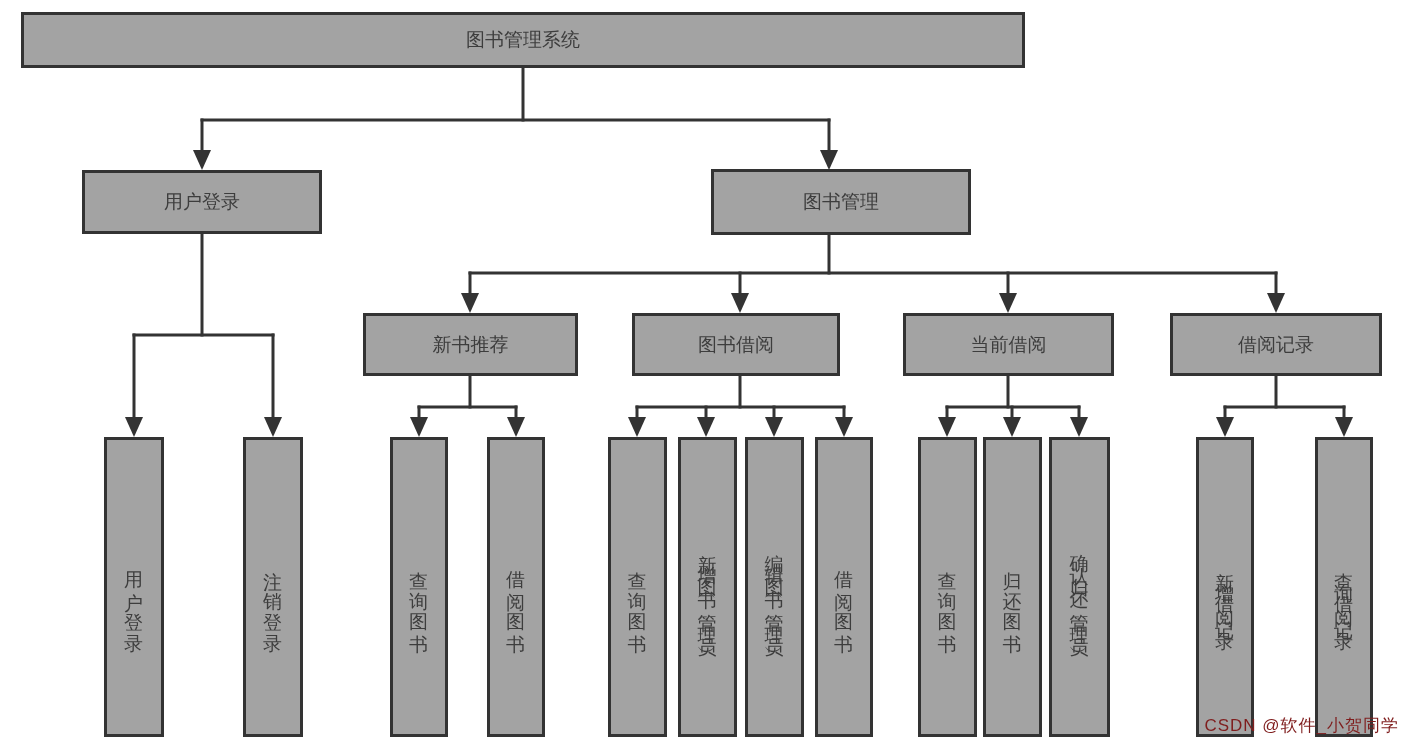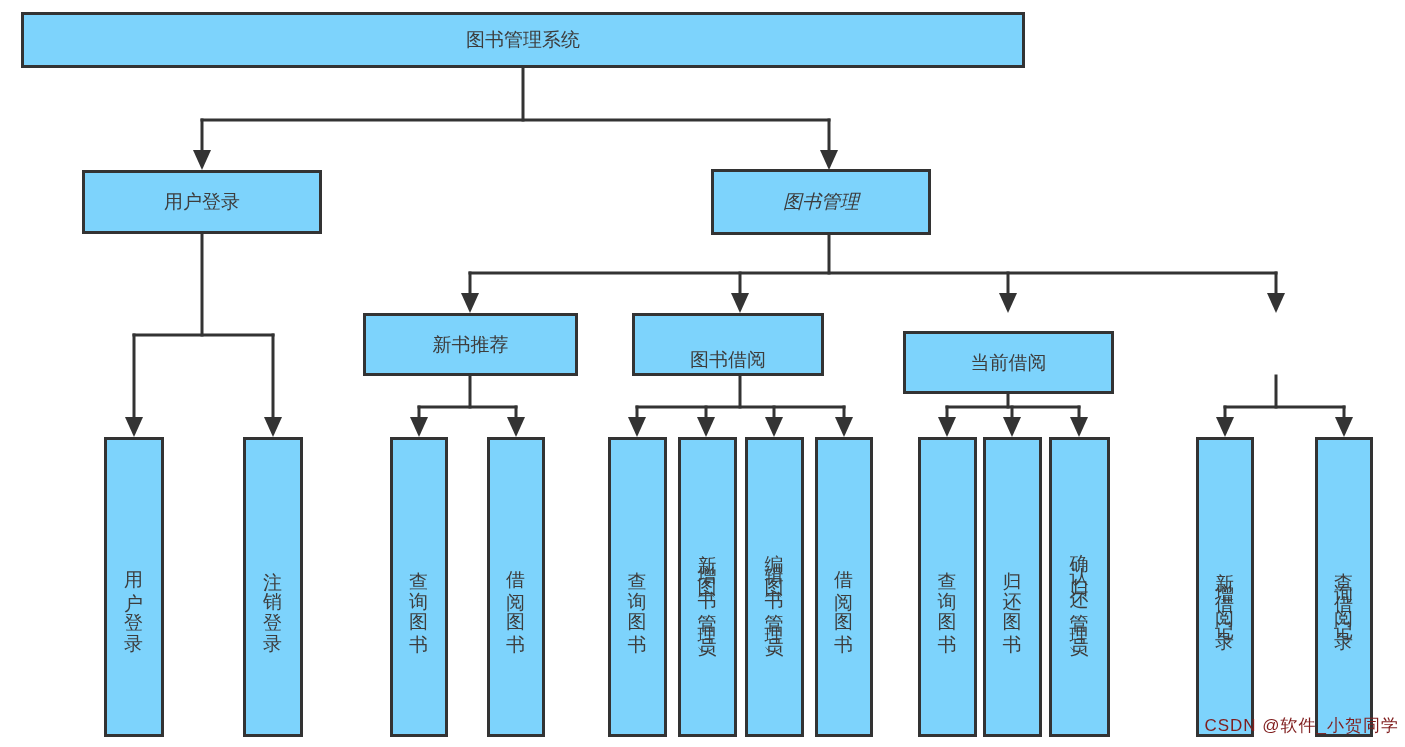--- a/index.html
+++ b/index.html
@@ -2,21 +2,21 @@
 <html><head>
 <meta charset="utf-8">
 <style>
   html,body{margin:0;padding:0;background:#ffffff;}
   #canvas{
     position:relative;width:1405px;height:747px;background:#ffffff;overflow:hidden;
     font-family:"Liberation Sans","DejaVu Sans",sans-serif;
   }
   #connectors{position:absolute;left:0;top:0;width:1405px;height:747px;}
   .node{
-    position:absolute;box-sizing:border-box;background:#7dd3fc;
+    position:absolute;box-sizing:border-box;background:#a3a3a3;
     border:3px solid #333333;color:#3d3d3d;
     display:flex;align-items:center;justify-content:center;
     font-size:19px;white-space:nowrap;
   }
   .leaf span{
     writing-mode:vertical-rl;text-orientation:mixed;line-height:1;white-space:normal;
   }
   .ls-wide{letter-spacing:21px;margin-bottom:-21px;}
   .ls-tight{letter-spacing:12px;margin-bottom:-12px;}
   #watermark{
@@ -84,32 +84,35 @@
       <polygon points="1335,417 1353,417 1344,437" fill="#333333"></polygon>
     </svg>
 
   <div class="node" style="left:21px;top:12px;width:1004px;height:56px;">
     <span>图书管理系统</span>
   </div>
 
   <div class="node" style="left:82px;top:170px;width:240px;height:64px;">
     <span>用户登录</span>
   </div>
-  <div class="node" style="left:711px;top:169px;width:220px;height:66px;font-style:italic;">
+  <div class="node" style="left:711px;top:169px;width:260px;height:66px;">
     <span>图书管理</span>
   </div>
 
   <div class="node" style="left:363px;top:313px;width:215px;height:63px;text-align:center;">
     <span>新书推荐</span>
   </div>
-  <div class="node" style="left:632px;top:313px;width:192px;height:63px;align-items:flex-end;">
+  <div class="node" style="left:632px;top:313px;width:208px;height:63px;">
     <span>图书借阅</span>
   </div>
-  <div class="node" style="left:903px;top:331px;width:211px;height:63px;">
+  <div class="node" style="left:903px;top:313px;width:211px;height:63px;">
     <span>当前借阅</span>
+  </div>
+  <div class="node" style="left:1170px;top:313px;width:212px;height:63px;">
+    <span>借阅记录</span>
   </div>
 
   <div class="node leaf" style="left:104px;top:437px;width:60px;height:300px;">
     <span class="ls-wide">用户登录</span>
   </div>
   <div class="node leaf" style="left:243px;top:437px;width:60px;height:300px;">
     <span class="ls-wide">注销登录</span>
   </div>
 
   <div class="node leaf" style="left:390px;top:437px;width:58px;height:300px;">

